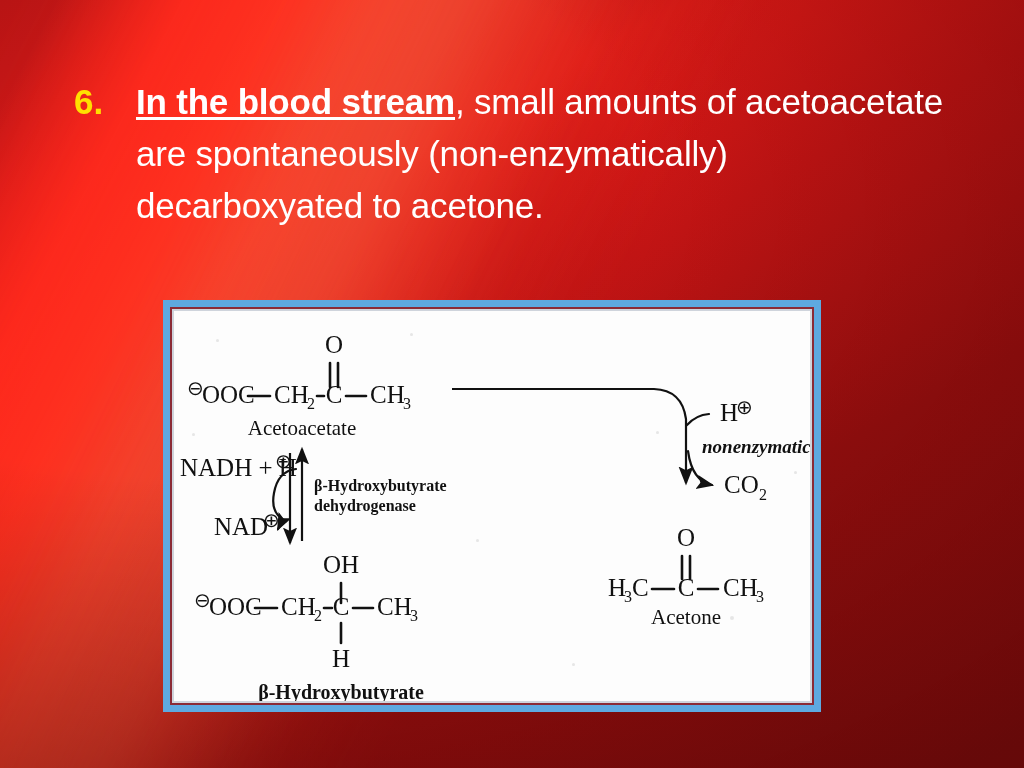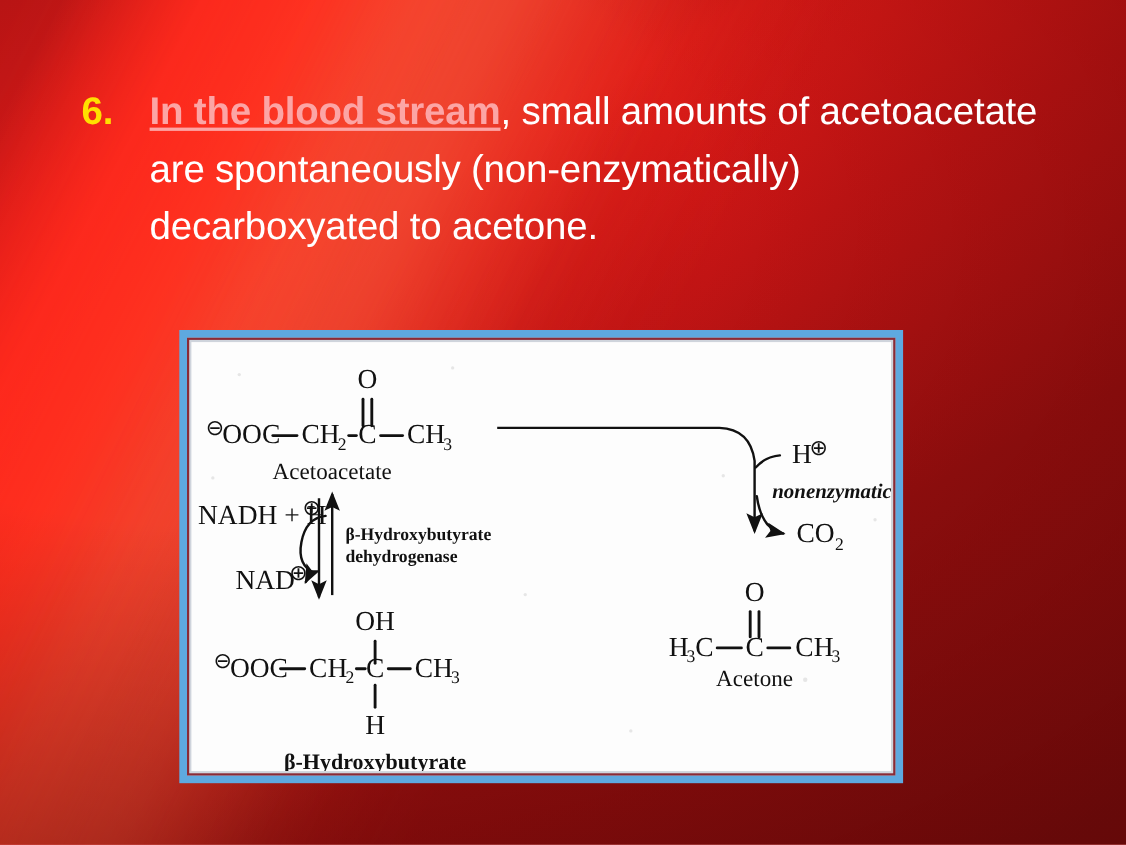--- a/index.html
+++ b/index.html
@@ -71,21 +71,21 @@
   .bullet-num {
     color:#ffe000; font-weight:bold; font-size:35px;
     line-height:52px; flex:0 0 auto; width:62px;
     letter-spacing:0px;
   }
   .para-text {
     color:#ffffff; font-size:35px; line-height:52px;
     font-weight:400; flex:1 1 auto; letter-spacing:-0.2px;
   }
   .hl {
-    color:#fca5a5; font-weight:bold; text-decoration:underline;
+    color:#ffffff; font-weight:bold; text-decoration:underline;
     text-underline-offset:3px; text-decoration-thickness:3px;
   }
 
   
   #figure-frame {
     position:absolute; left:163px; top:300px;
     width:658px; height:412px;
     background:#5ea9e0;
     padding:7px;
   }

